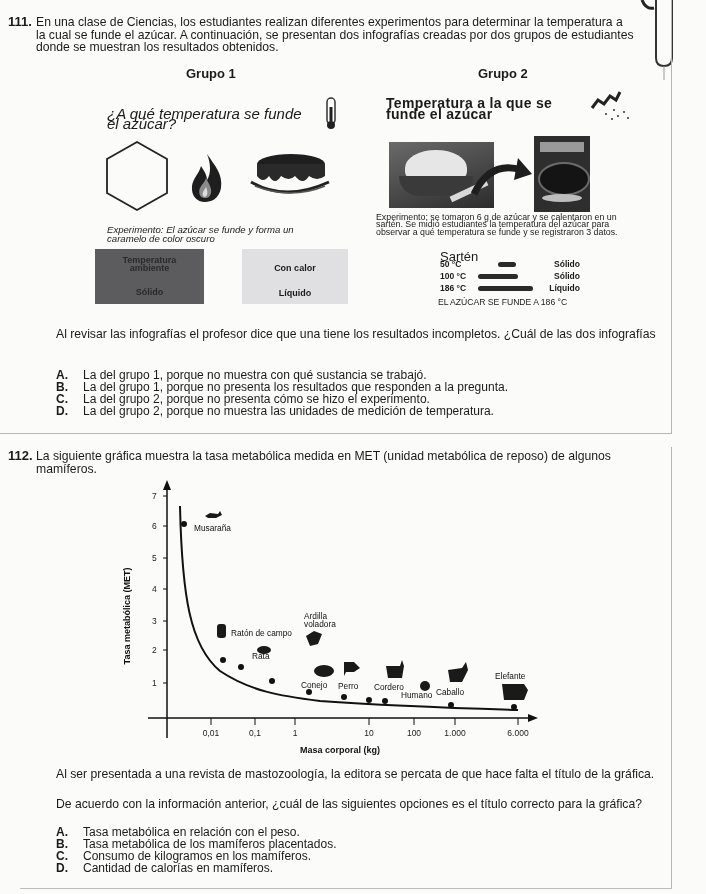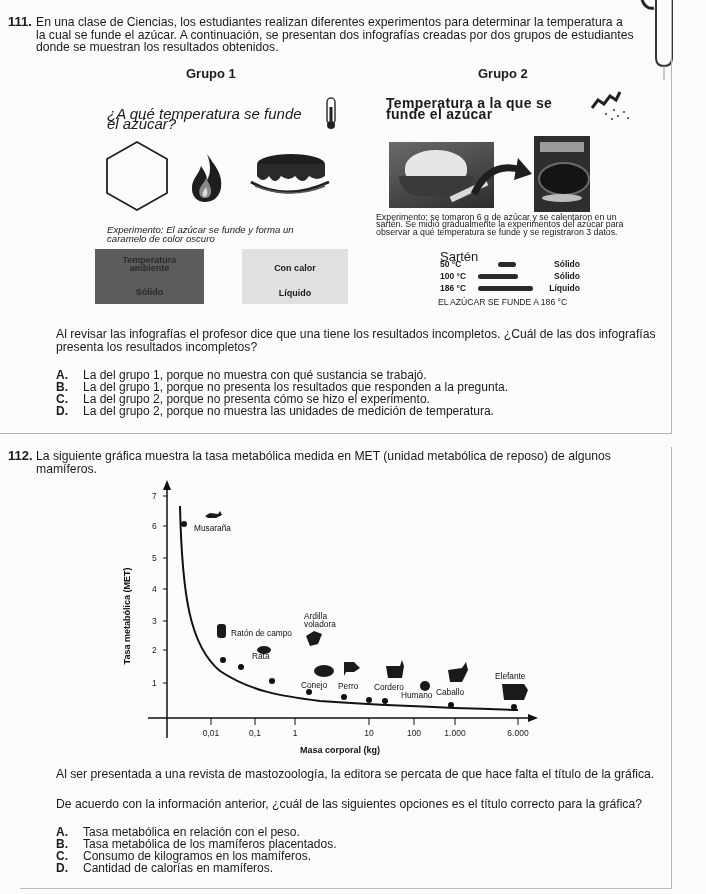--- a/index.html
+++ b/index.html
@@ -107,21 +107,21 @@
   <path d="M4 44 Q20 10 52 20" fill="none" stroke="#1e1e1e" stroke-width="7"></path>
   <polygon points="48,8 62,24 44,30" fill="#1e1e1e"></polygon>
 </svg>
 <div class="abs" style="left:534px;top:136px;width:56px;height:76px;background:#2e2e2e;">
   <div style="position:absolute;left:6px;top:6px;width:44px;height:10px;background:#9a9a9a;"></div>
   <div style="position:absolute;left:4px;top:26px;width:48px;height:30px;border-radius:50%;background:#141414;border:2px solid #6a6a6a;"></div>
   <div style="position:absolute;left:8px;top:58px;width:40px;height:8px;border-radius:50%;background:#bdbdbd;"></div>
 </div>
 <div class="abs small" style="left:376px;top:214px;font-size:8.8px;line-height:7.4px;">
   <div>Experimento: se tomaron 6 g de azúcar y se calentaron en un</div>
-  <div>sartén. Se midió gradualmente la experimentos del azúcar para</div>
+  <div>sartén. Se midió estudiantes la temperatura del azúcar para</div>
   <div>observar a qué temperatura se funde y se registraron 3 datos.</div>
 </div>
 <div class="abs" style="left:440px;top:249px;font-size:13px;">Sartén</div>
 <div class="abs row2" style="left:440px;top:259px;width:140px;">
   <span style="width:58px;">50 °C</span>
   <span class="bar" style="width:18px;"></span>
   <span style="margin-left:auto;">Sólido</span>
 </div>
 <div class="abs row2" style="left:440px;top:271px;width:140px;">
   <span style="width:38px;">100 °C</span>
@@ -130,21 +130,20 @@
 </div>
 <div class="abs row2" style="left:440px;top:283px;width:140px;">
   <span style="width:38px;">186 °C</span>
   <span class="bar" style="width:55px;"></span>
   <span style="margin-left:auto;">Líquido</span>
 </div>
 <div class="abs" style="left:438px;top:297px;font-size:8.6px;">EL AZÚCAR SE FUNDE A 186 °C</div>
 
 <div class="abs qtext" style="left:56px;top:328px;width:600px;">
   <div style="white-space:nowrap;">Al revisar las infografías el profesor dice que una tiene los resultados incompletos. ¿Cuál de las dos infografías</div>
-  <div>presenta los resultados incompletos?</div>
 </div>
 <div class="abs" style="left:56px;top:369px;width:600px;">
   <div class="opt">
       <span class="lt">A.</span>
       <span>La del grupo 1, porque no muestra con qué sustancia se trabajó.</span>
     </div>
   <div class="opt">
       <span class="lt">B.</span>
       <span>La del grupo 1, porque no presenta los resultados que responden a la pregunta.</span>
     </div>

